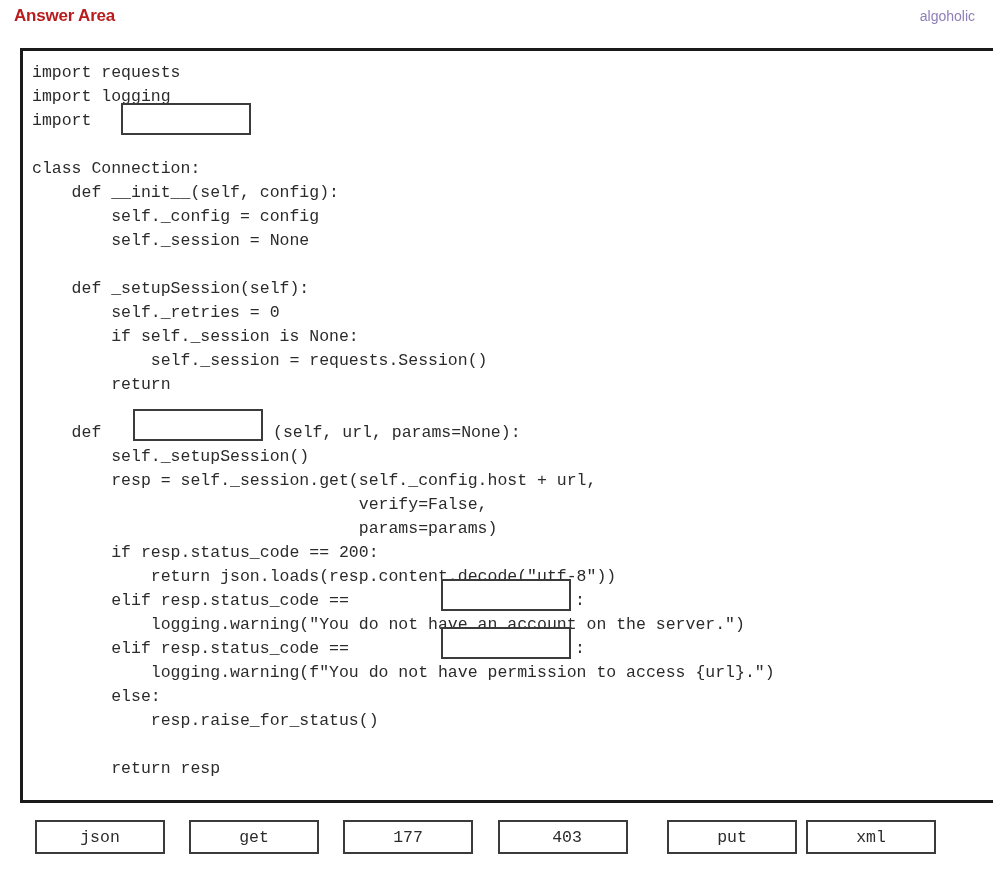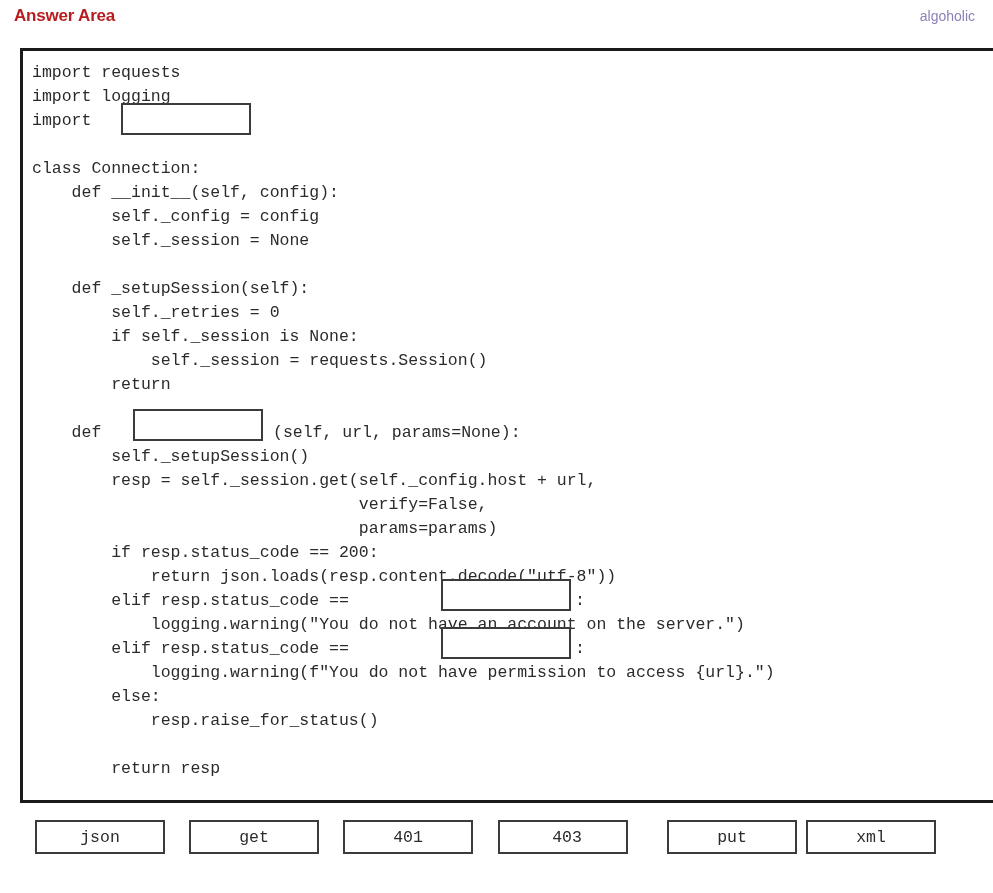--- a/index.html
+++ b/index.html
@@ -107,17 +107,17 @@
 
 <div class="watermark">algoholic</div>
 
 <div class="code-panel">
   <div class="code-surface" id="code-surface"><div class="code-line" style="top: 10px;">import requests</div><div class="code-line" style="top: 34px;">import logging</div><div class="code-line" style="top: 58px;">import</div><div class="code-line" style="top: 106px;">class Connection:</div><div class="code-line" style="top: 130px;">    def __init__(self, config):</div><div class="code-line" style="top: 154px;">        self._config = config</div><div class="code-line" style="top: 178px;">        self._session = None</div><div class="code-line" style="top: 226px;">    def _setupSession(self):</div><div class="code-line" style="top: 250px;">        self._retries = 0</div><div class="code-line" style="top: 274px;">        if self._session is None:</div><div class="code-line" style="top: 298px;">            self._session = requests.Session()</div><div class="code-line" style="top: 322px;">        return</div><div class="code-line" style="top: 370px;">    def</div><div class="code-line" style="top: 370px; left: 250px;">(self, url, params=None):</div><div class="code-line" style="top: 394px;">        self._setupSession()</div><div class="code-line" style="top: 418px;">        resp = self._session.get(self._config.host + url,</div><div class="code-line" style="top: 442px;">                                 verify=False,</div><div class="code-line" style="top: 466px;">                                 params=params)</div><div class="code-line" style="top: 490px;">        if resp.status_code == 200:</div><div class="code-line" style="top: 514px;">            return json.loads(resp.content.decode("utf-8"))</div><div class="code-line" style="top: 538px;">        elif resp.status_code ==</div><div class="code-line" style="top: 538px; left: 552px;">:</div><div class="code-line" style="top: 562px;">            logging.warning("You do not have an account on the server.")</div><div class="code-line" style="top: 586px;">        elif resp.status_code ==</div><div class="code-line" style="top: 586px; left: 552px;">:</div><div class="code-line" style="top: 610px;">            logging.warning(f"You do not have permission to access {url}.")</div><div class="code-line" style="top: 634px;">        else:</div><div class="code-line" style="top: 658px;">            resp.raise_for_status()</div><div class="code-line" style="top: 706px;">        return resp</div><div class="blank" style="left: 98px; top: 52px; width: 130px; height: 32px;"></div><div class="blank" style="left: 110px; top: 358px; width: 130px; height: 32px;"></div><div class="blank" style="left: 418px; top: 528px; width: 130px; height: 32px;"></div><div class="blank" style="left: 418px; top: 576px; width: 130px; height: 32px;"></div></div>
 </div>
 
 <div class="option-row" id="option-row">
     <div class="option-tile" style="left: 35px;">json</div>
     <div class="option-tile" style="left: 189px;">get</div>
-    <div class="option-tile" style="left: 343px;">401</div>
+    <div class="option-tile" style="left: 343px;">177</div>
     <div class="option-tile" style="left: 498px; padding-left: 8px;">403</div>
     <div class="option-tile" style="left: 667px;">put</div>
     <div class="option-tile" style="left: 806px;">xml</div>
   </div>
 
 </body></html>

